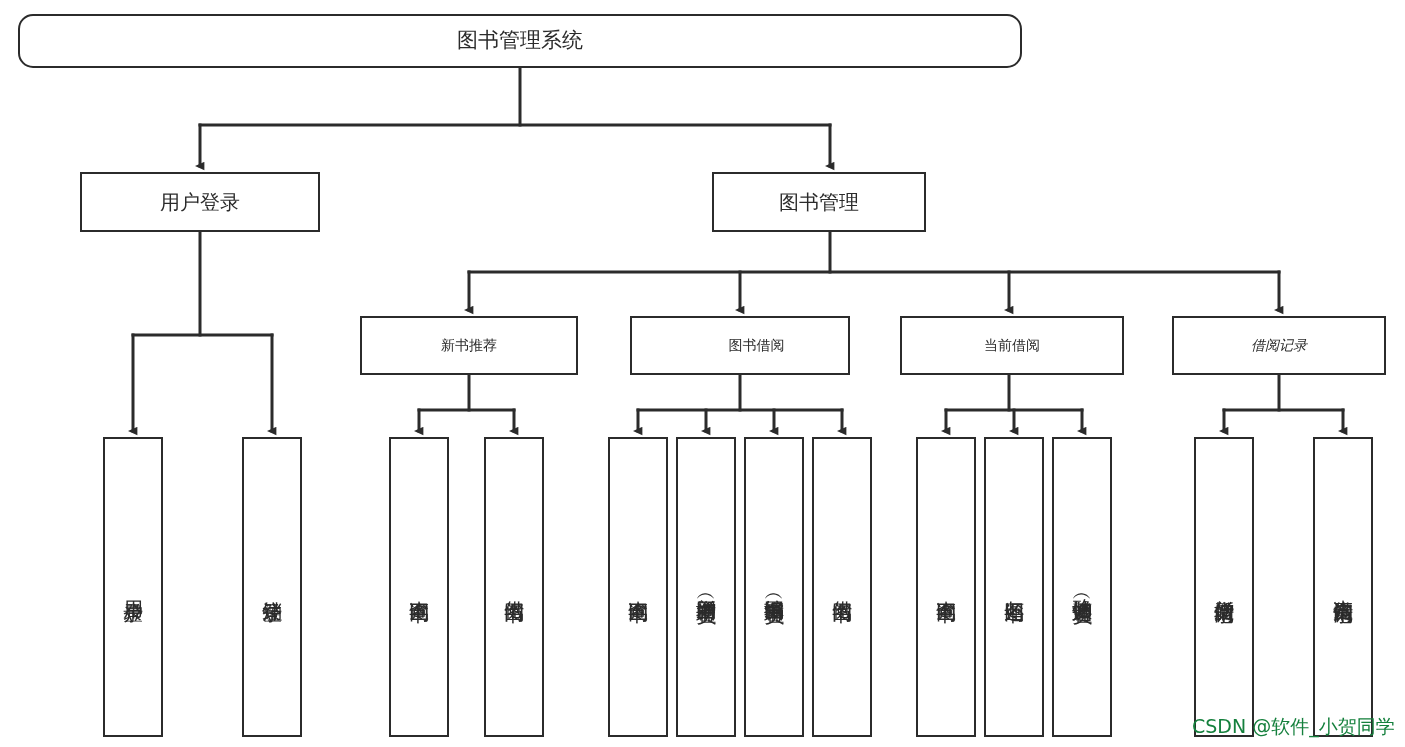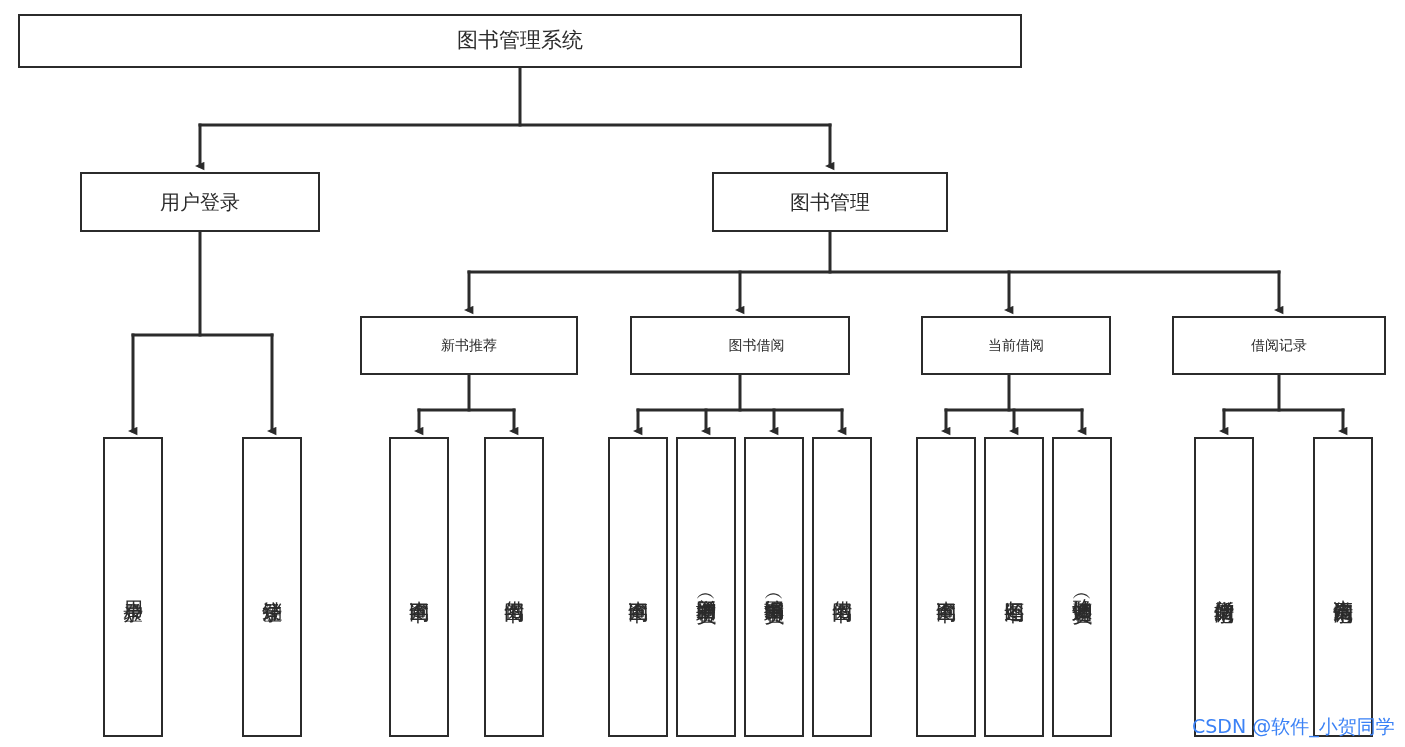--- a/index.html
+++ b/index.html
@@ -31,20 +31,21 @@
     background: #ffffff;
     color: #2b2b2b;
     display: flex;
     align-items: center;
     justify-content: center;
     text-align: center;
     line-height: 1.12;
   }
   .node.root {
     font-size: 21px;
+    border-radius: 15px;
   }
   .node.level2 {
     font-size: 20px;
   }
   .node.level3 {
     font-size: 14px;
   }
   .node.leaf {
     writing-mode: vertical-rl;
     text-orientation: upright;
@@ -55,21 +56,21 @@
     padding: 4px 0;
   }
   .node.leaf .vtext {
     writing-mode: vertical-rl;
     text-orientation: upright;
     line-height: 1.08;
     white-space: nowrap;
   }
   .watermark {
     position: absolute;
-    color: #3b82f6;
+    color: #15803d;
     font-size: 19px;
     white-space: nowrap;
     font-family: "DejaVu Sans", "Liberation Sans", sans-serif;
   }
 </style>
 </head>
 <body>
 
 <div id="canvas">
 
@@ -124,34 +125,34 @@
     </g>
   </svg>
 
   <div class="node root" style="left:18px; top:14px; width:1004px; height:54px;">
     <span>图书管理系统</span>
   </div>
 
   <div class="node level2" style="left:80px; top:172px; width:240px; height:60px;">
     <span>用户登录</span>
   </div>
-  <div class="node level2" style="left:712px; top:172px; width:236px; height:60px;">
+  <div class="node level2" style="left:712px; top:172px; width:214px; height:60px;">
     <span>图书管理</span>
   </div>
 
   <div class="node level3" style="left:360px; top:316px; width:218px; height:59px;">
     <span>新书推荐</span>
   </div>
   <div class="node level3" style="left:630px; top:316px; width:220px; height:59px;padding-left:33px;">
     <span>图书借阅</span>
   </div>
-  <div class="node level3" style="left:921px; top:316px; width:190px; height:59px;font-family:Liberation Serif, serif;">
+  <div class="node level3" style="left:900px; top:316px; width:224px; height:59px;font-family:Liberation Serif, serif;">
     <span>当前借阅</span>
   </div>
-  <div class="node level3" style="left:1172px; top:316px; width:214px; height:59px;">
+  <div class="node level3" style="left:1172px; top:316px; width:214px; height:59px;font-style:italic;">
     <span>借阅记录</span>
   </div>
 
   <div class="node leaf" style="left:103px; top:437px; width:60px; height:300px;">
     <span class="vtext">用户登录</span>
   </div>
   <div class="node leaf" style="left:242px; top:437px; width:60px; height:300px;">
     <span class="vtext">注销登录</span>
   </div>
 

